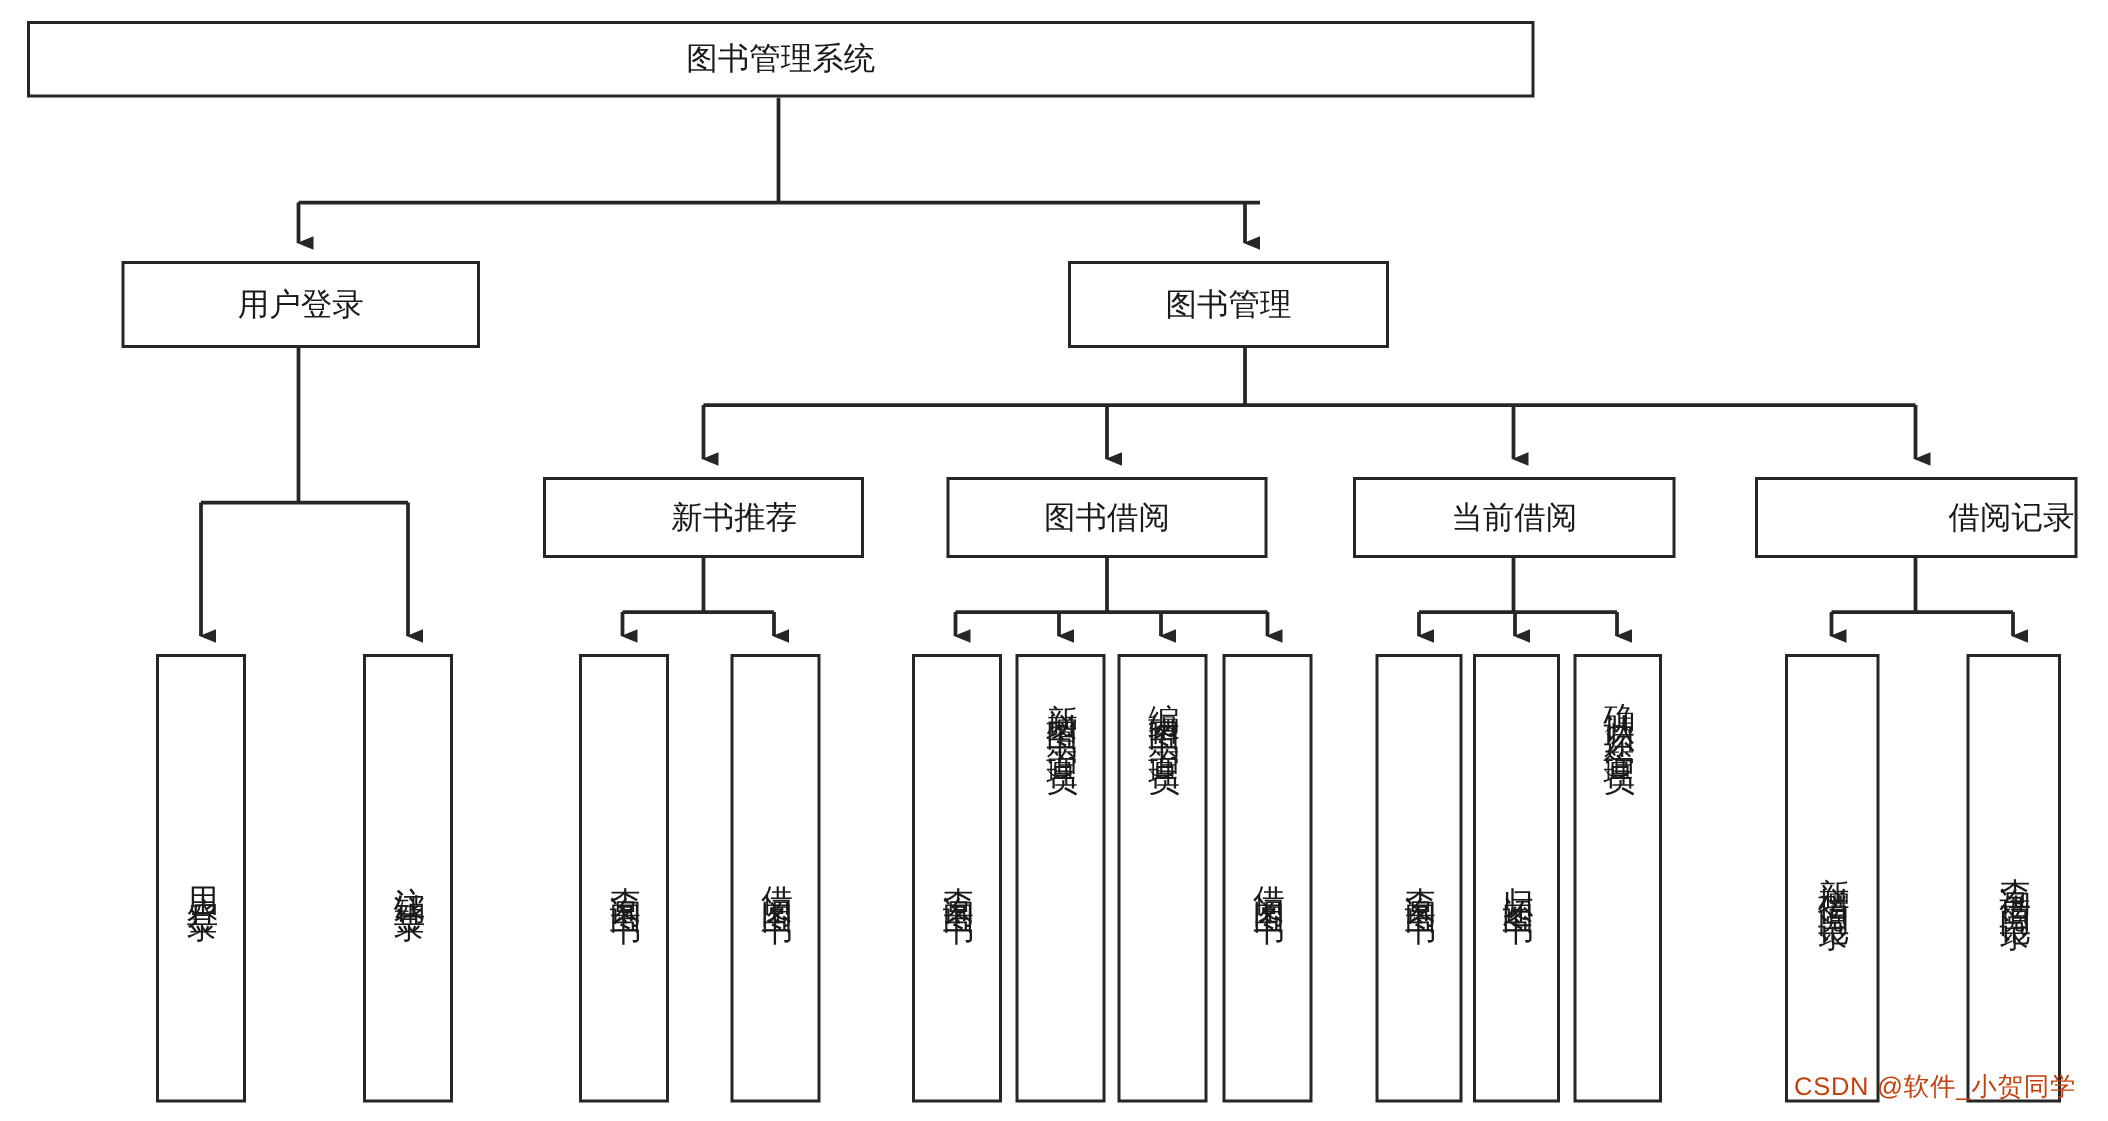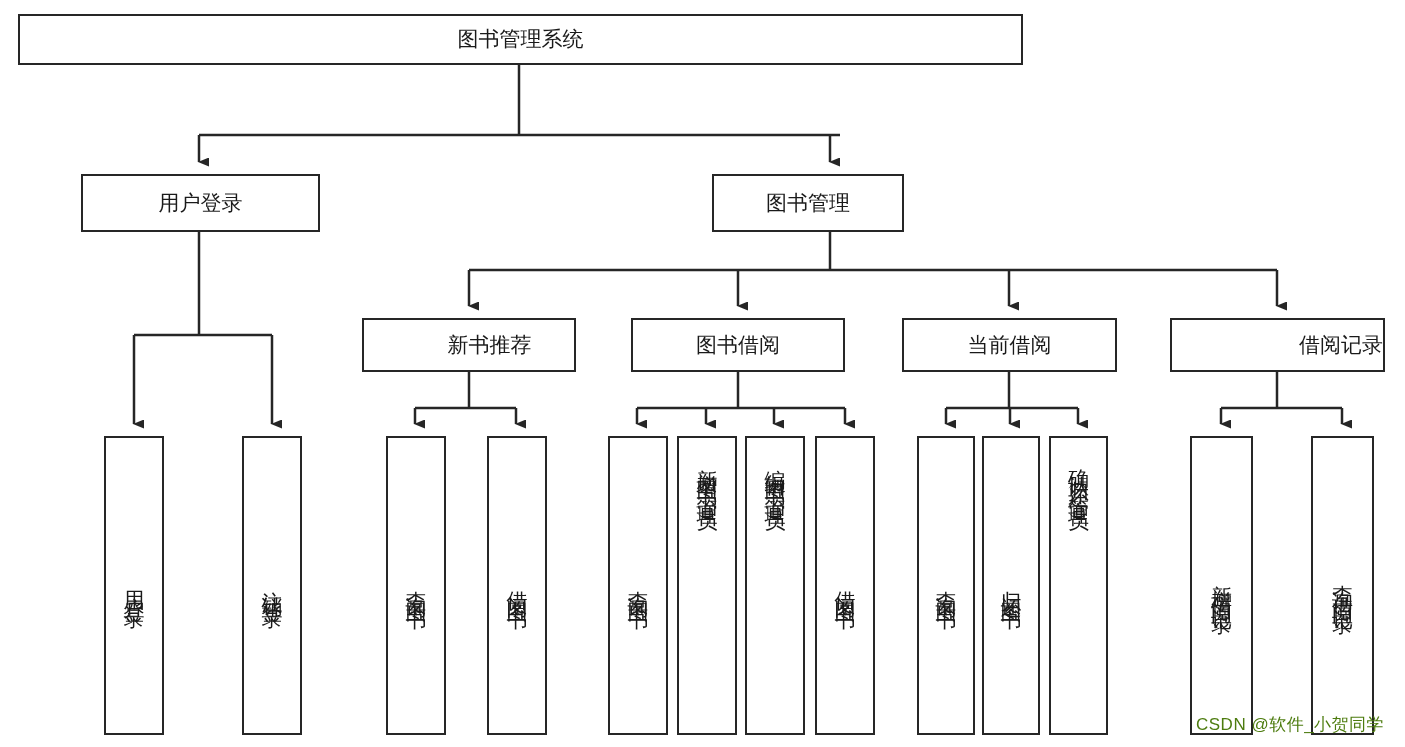--- a/index.html
+++ b/index.html
@@ -1,24 +1,24 @@
 <!DOCTYPE html>
 <html><head>
 <meta charset="utf-8">
 <style>
   html,body{margin:0;padding:0;background:#ffffff;}
   body{width:1405px;height:747px;overflow:hidden;font-family:"Liberation Sans","DejaVu Sans",sans-serif;}
   #diagram-root{position:relative;width:1405px;height:747px;background:#fff;}
   svg.wires{position:absolute;left:0;top:0;width:1405px;height:747px;}
   .node{position:absolute;box-sizing:border-box;background:#ffffff;border:2px solid #262626;display:flex;align-items:center;justify-content:center;}
-  .node-h span{font-size:21px;color:#1a1a1a;line-height:1;white-space:nowrap;font-family:Liberation Serif, serif;}
+  .node-h span{font-size:21px;color:#1a1a1a;line-height:1;white-space:nowrap;}
   .node-v{align-items:flex-start;justify-content:center;padding-top:14px;}
   .node-v span{writing-mode:vertical-rl;text-orientation:upright;font-size:21px;color:#1a1a1a;letter-spacing:6px;line-height:1.05;white-space:nowrap;}
   .node-v.mid{align-items:center;padding-top:0;}
-  .watermark{position:absolute;left:1196px;top:713px;font-size:17px;color:#4d7c0f;white-space:nowrap;letter-spacing:0.5px;}
+  .watermark{position:absolute;left:1196px;top:713px;font-size:17px;color:#c2410c;white-space:nowrap;letter-spacing:0.5px;}
 </style>
 </head>
 <body>
 
 <div id="diagram-root">
 
   <svg class="wires" viewBox="0 0 1405 747">
     <defs>
       <marker id="arrowhead" markerWidth="9" markerHeight="11" refX="4.5" refY="10" orient="auto" markerUnits="userSpaceOnUse">
         <path d="M0,0 L9,0 L4.5,11 Z" fill="#262626"></path>
@@ -68,21 +68,21 @@
     </g>
   </svg>
 
   <div class="node node-h" style="left:18px;top:14px;width:1005px;height:51px;">
     <span>图书管理系统</span>
   </div>
 
   <div class="node node-h" style="left:81px;top:174px;width:239px;height:58px;">
     <span>用户登录</span>
   </div>
-  <div class="node node-h" style="left:712px;top:174px;width:192px;height:58px;">
+  <div class="node node-h" style="left:712px;top:174px;width:214px;height:58px;">
     <span>图书管理</span>
   </div>
 
   <div class="node node-h" style="left:362px;top:318px;width:214px;height:54px;padding-left:41px;">
     <span>新书推荐</span>
   </div>
   <div class="node node-h" style="left:631px;top:318px;width:214px;height:54px;">
     <span>图书借阅</span>
   </div>
   <div class="node node-h" style="left:902px;top:318px;width:215px;height:54px;align-items:center;">

